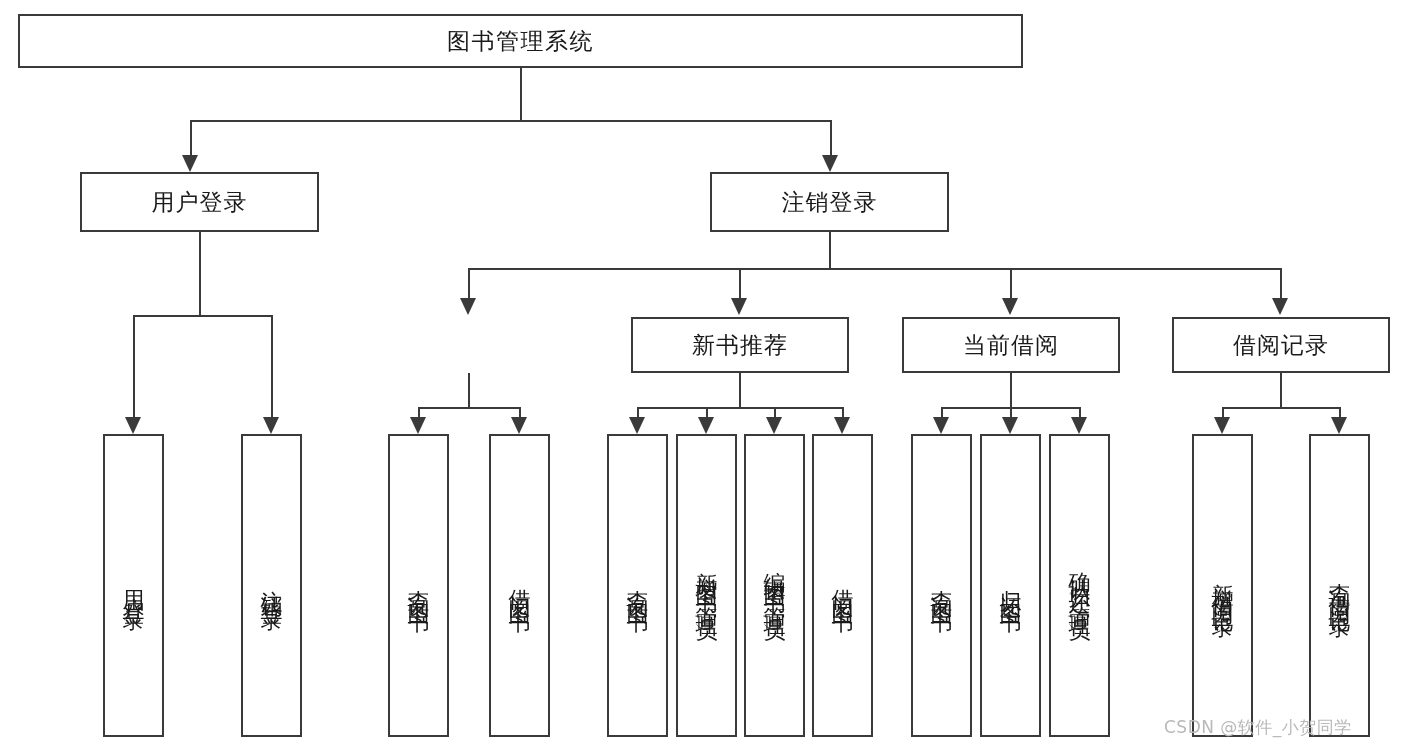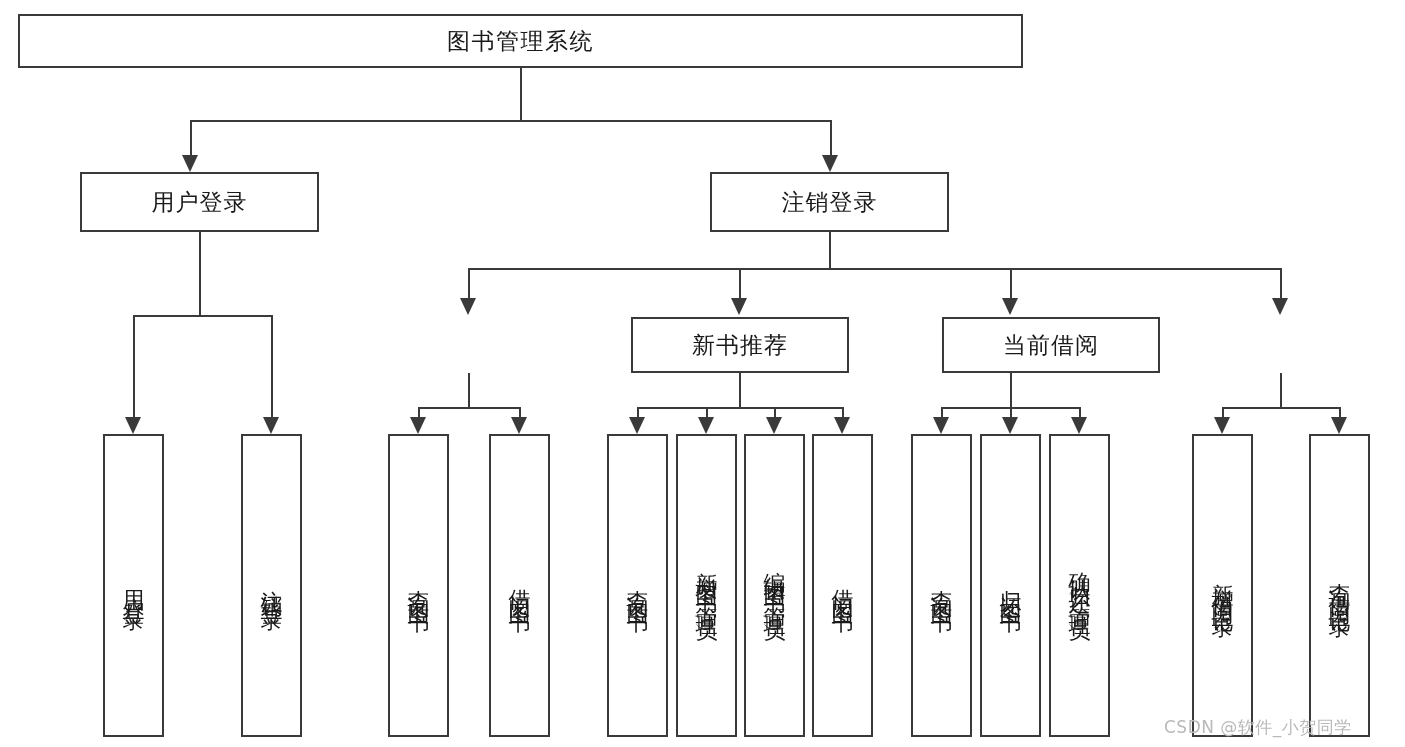--- a/index.html
+++ b/index.html
@@ -132,22 +132,25 @@
 
   <div class="vline" style="left:1010px; top:268px; height:32px;"></div>
   <div class="arrow" style="left:1002px; top:298px;"></div>
 
   <div class="vline" style="left:1280px; top:268px; height:32px;"></div>
   <div class="arrow" style="left:1272px; top:298px;"></div>
 
   <div class="node horiz" style="left:631px; top:317px; width:218px; height:56px;">
     <span class="label">新书推荐</span>
   </div>
-  <div class="node horiz" style="left:902px; top:317px; width:218px; height:56px;margin-left:40px;">
+  <div class="node horiz" style="left:902px; top:317px; width:218px; height:56px;">
     <span class="label">当前借阅</span>
+  </div>
+  <div class="node horiz" style="left:1172px; top:317px; width:218px; height:56px;">
+    <span class="label">借阅记录</span>
   </div>
 
   <div class="vline" style="left:468px; top:373px; height:36px;"></div>
   <div class="hline" style="left:418px; top:407px; width:101px;"></div>
   <div class="vline" style="left:418px; top:407px; height:12px;"></div>
   <div class="arrow" style="left:410px; top:417px;"></div>
   <div class="vline" style="left:519px; top:407px; height:12px;"></div>
   <div class="arrow" style="left:511px; top:417px;"></div>
 
   <div class="vline" style="left:739px; top:373px; height:36px;"></div>

